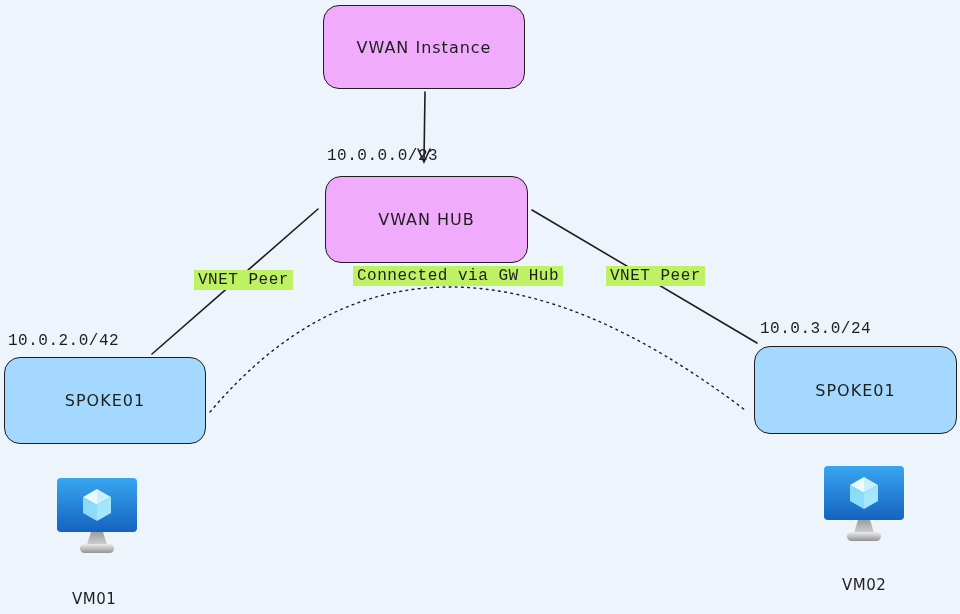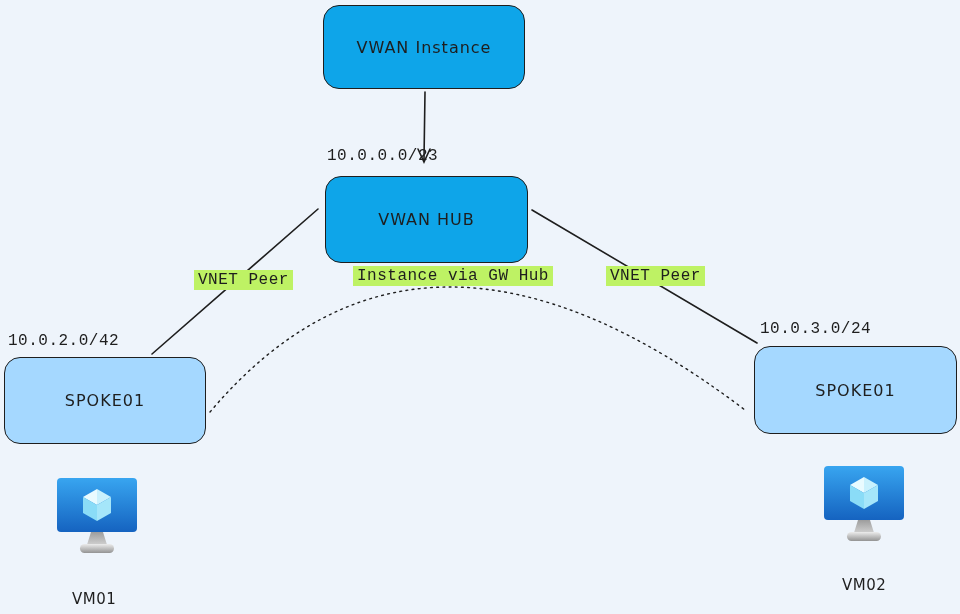--- a/index.html
+++ b/index.html
@@ -19,21 +19,21 @@
   }
   .node{
     position:absolute;
     border:1.6px solid #1e1e1e;
     border-radius:16px;
     display:flex;align-items:center;justify-content:center;
     font-size:16px;
     letter-spacing:1px;
     box-sizing:border-box;
   }
-  .node.pink{background:#0ea5e9;}
+  .node.pink{background:#f0abfc;}
   .node.blue{background:#a5d8ff;}
   .lbl{
     position:absolute;
     font-size:16px;
     letter-spacing:.5px;
     white-space:nowrap;
     font-family:Liberation Mono, monospace;
   }
   .edge-lbl{
     background:#bef264;
@@ -82,21 +82,21 @@
   <div class="node blue" style="left:754px;top:346px;width:203px;height:88px;">
     <span>SPOKE01</span>
   </div>
 
   <span class="lbl" style="left:327px;top:147px;">10.0.0.0/23</span>
   <span class="lbl" style="left:8px;top:332px;">10.0.2.0/42</span>
   <span class="lbl" style="left:760px;top:320px;">10.0.3.0/24</span>
 
   <span class="lbl edge-lbl" style="left:194px;top:270px;">VNET Peer</span>
   <span class="lbl edge-lbl" style="left:606px;top:266px;">VNET Peer</span>
-  <span class="lbl edge-lbl" style="left:353px;top:266px;">Instance via GW Hub</span>
+  <span class="lbl edge-lbl" style="left:353px;top:266px;">Connected via GW Hub</span>
 
   <svg class="vm-icon" style="left:57px;top:478px;" width="80" height="78" viewBox="0 0 80 78">
     <defs>
       <linearGradient id="monA" x1="0" y1="0" x2="0" y2="1">
         <stop offset="0" stop-color="#38a5f0"></stop>
           <stop offset="1" stop-color="#1563c0"></stop>
       </linearGradient>
       <linearGradient id="standA" x1="0" y1="0" x2="0" y2="1">
         <stop offset="0" stop-color="#9d9d9d"></stop>
           <stop offset="1" stop-color="#dcdcdc"></stop>

